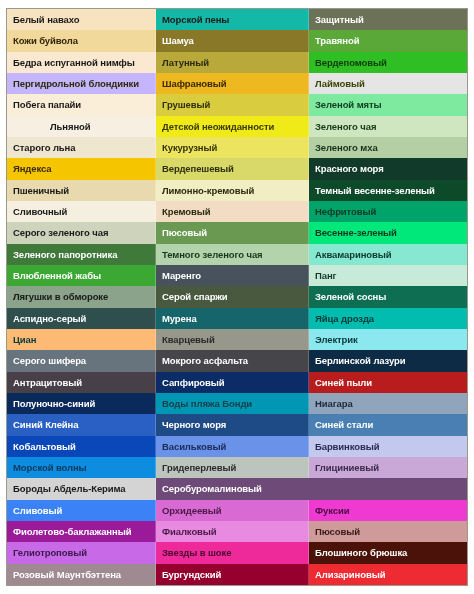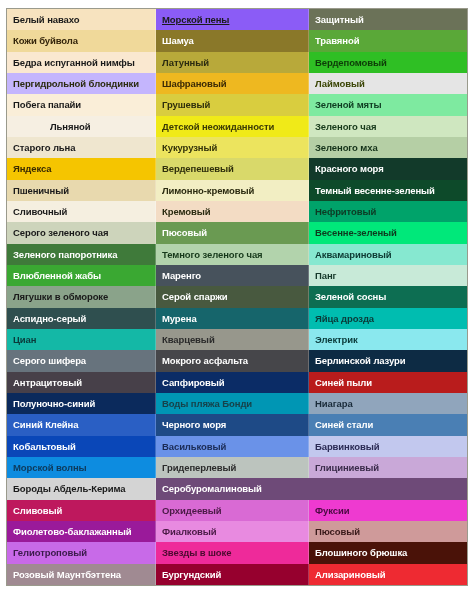--- a/index.html
+++ b/index.html
@@ -37,21 +37,21 @@
   .c0 { flex:0 0 149px; }
   .c1 { flex:0 0 153px; }
   .c2 { flex:1 1 auto; }
 </style>
 </head>
 <body>
 
 <div id="chart">
     <div class="row">
       <div class="cell c0" style="background: rgb(247, 227, 191); color: rgb(26, 26, 26);">Белый навахо</div>
-      <div class="cell c1" style="background: #8b5cf6; color: rgb(26, 26, 26); text-decoration: underline;">Морской пены</div>
+      <div class="cell c1" style="background: #14b8a6; color: rgb(26, 26, 26);">Морской пены</div>
       <div class="cell c2" style="background: rgb(107, 114, 88); color: rgb(255, 255, 255);">Защитный</div>
     </div>
     <div class="row">
       <div class="cell c0" style="background: rgb(240, 217, 154); color: rgb(51, 36, 10);">Кожи буйвола</div>
       <div class="cell c1" style="background: rgb(138, 120, 41); color: rgb(255, 255, 255);">Шамуа</div>
       <div class="cell c2" style="background: rgb(90, 168, 56); color: rgb(255, 255, 255);">Травяной</div>
     </div>
     <div class="row">
       <div class="cell c0" style="background: rgb(250, 232, 208); color: rgb(26, 26, 26);">Бедра испуганной нимфы</div>
       <div class="cell c1" style="background: rgb(184, 169, 58); color: rgb(43, 43, 16);">Латунный</div>
@@ -111,21 +111,21 @@
       <div class="cell c0" style="background: rgb(138, 163, 138); color: rgb(26, 26, 26);">Лягушки в обмороке</div>
       <div class="cell c1" style="background: rgb(72, 89, 63); color: rgb(255, 255, 255);">Серой спаржи</div>
       <div class="cell c2" style="background: rgb(13, 110, 82); color: rgb(255, 255, 255);">Зеленой сосны</div>
     </div>
     <div class="row">
       <div class="cell c0" style="background: rgb(47, 79, 79); color: rgb(255, 255, 255);">Аспидно-серый</div>
       <div class="cell c1" style="background: rgb(22, 101, 107); color: rgb(255, 255, 255);">Мурена</div>
       <div class="cell c2" style="background: rgb(0, 189, 176); color: rgb(10, 58, 56);">Яйца дрозда</div>
     </div>
     <div class="row">
-      <div class="cell c0" style="background: #14b8a6; color: rgb(10, 58, 58);">Циан</div>
+      <div class="cell c0" style="background: #fdba74; color: rgb(10, 58, 58);">Циан</div>
       <div class="cell c1" style="background: rgb(151, 151, 140); color: rgb(43, 43, 43);">Кварцевый</div>
       <div class="cell c2" style="background: rgb(138, 232, 238); color: rgb(10, 58, 58);">Электрик</div>
     </div>
     <div class="row">
       <div class="cell c0" style="background: rgb(103, 115, 125); color: rgb(255, 255, 255);">Серого шифера</div>
       <div class="cell c1" style="background: rgb(70, 70, 74); color: rgb(255, 255, 255);">Мокрого асфальта</div>
       <div class="cell c2" style="background: rgb(13, 43, 68); color: rgb(255, 255, 255);">Берлинской лазури</div>
     </div>
     <div class="row">
       <div class="cell c0" style="background: rgb(71, 64, 73); color: rgb(255, 255, 255);">Антрацитовый</div>
@@ -150,21 +150,21 @@
     <div class="row">
       <div class="cell c0" style="background: rgb(13, 140, 224); color: rgb(13, 58, 92);">Морской волны</div>
       <div class="cell c1" style="background: rgb(188, 196, 190); color: rgb(43, 43, 43);">Гридеперлевый</div>
       <div class="cell c2" style="background: rgb(201, 168, 216); color: rgb(58, 43, 74);">Глициниевый</div>
     </div>
     <div class="row">
       <div class="cell c0" style="background: rgb(212, 212, 212); color: rgb(26, 26, 26);">Бороды Абдель-Керима</div>
       <div class="cell c2" style="background: rgb(110, 74, 120); color: rgb(255, 255, 255);">Серобуромалиновый</div>
     </div>
     <div class="row">
-      <div class="cell c0" style="background: #be185d; color: rgb(255, 255, 255);">Сливовый</div>
+      <div class="cell c0" style="background: #3b82f6; color: rgb(255, 255, 255);">Сливовый</div>
       <div class="cell c1" style="background: rgb(217, 106, 212); color: rgb(74, 26, 70);">Орхидеевый</div>
       <div class="cell c2" style="background: rgb(238, 58, 208); color: rgb(74, 10, 66);">Фуксии</div>
     </div>
     <div class="row">
       <div class="cell c0" style="background: rgb(154, 26, 154); color: rgb(255, 255, 255);">Фиолетово-баклажанный</div>
       <div class="cell c1" style="background: rgb(232, 138, 224); color: rgb(74, 26, 70);">Фиалковый</div>
       <div class="cell c2" style="background: rgb(207, 154, 154); color: rgb(58, 26, 26);">Пюсовый</div>
     </div>
     <div class="row">
       <div class="cell c0" style="background: rgb(200, 106, 232); color: rgb(58, 26, 74);">Гелиотроповый</div>

